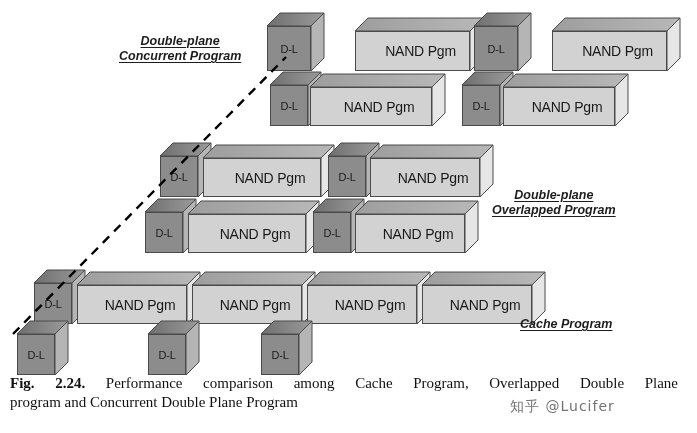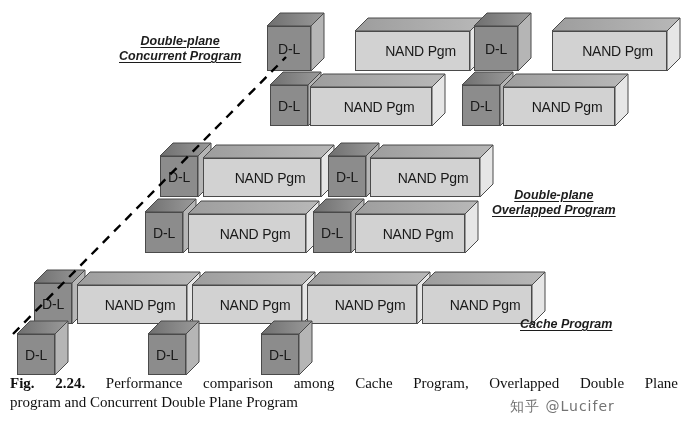--- a/index.html
+++ b/index.html
@@ -38,21 +38,21 @@
   .block .label {
     position: absolute;
     display: flex;
     align-items: center;
     justify-content: center;
     color: #1a1a1a;
     white-space: nowrap;
     letter-spacing: -0.2px;
   }
 
-  .dl-label { font-size: 14px; }
+  .dl-label { font-size: 11px; }
   .nand-label { font-size: 14px; padding-left: 8px; }
 
   
   #dashline {
     position: absolute;
     left: 0;
     top: 0;
     width: 697px;
     height: 370px;
     pointer-events: none;

